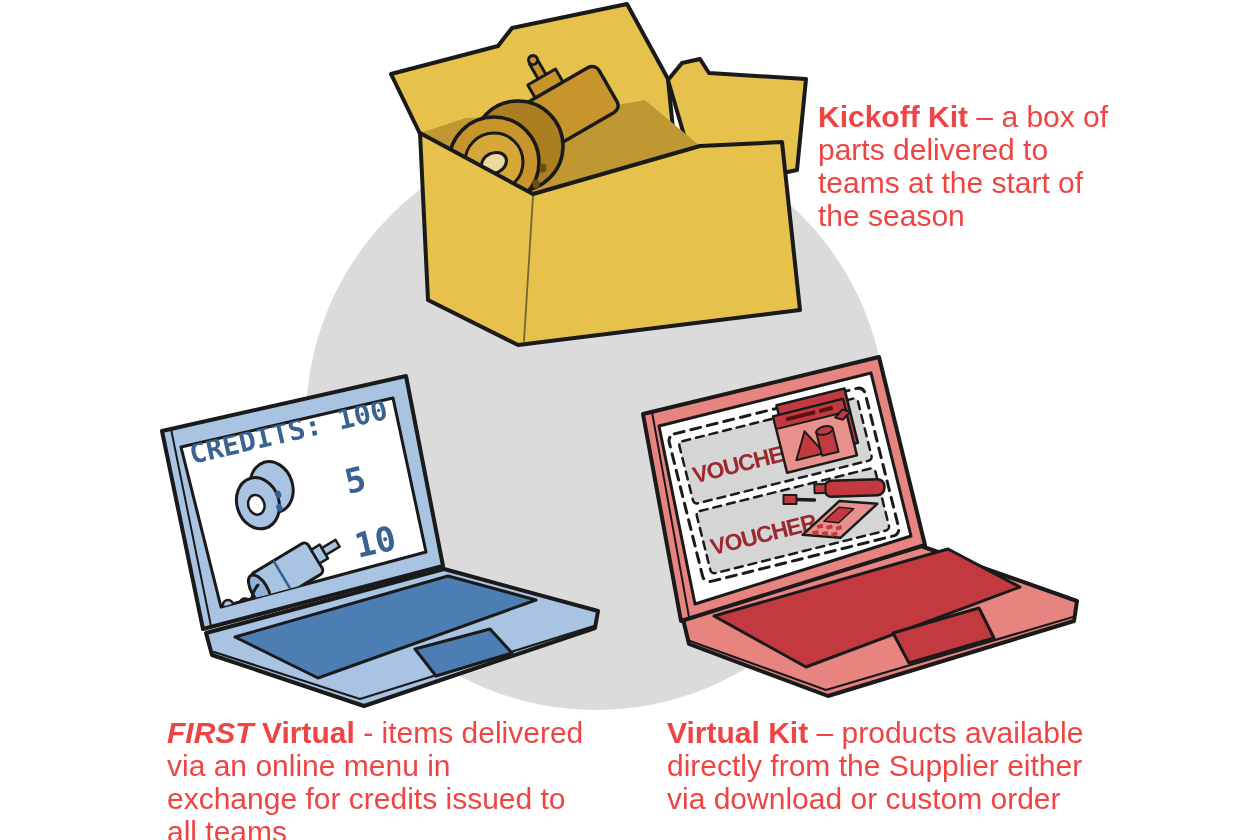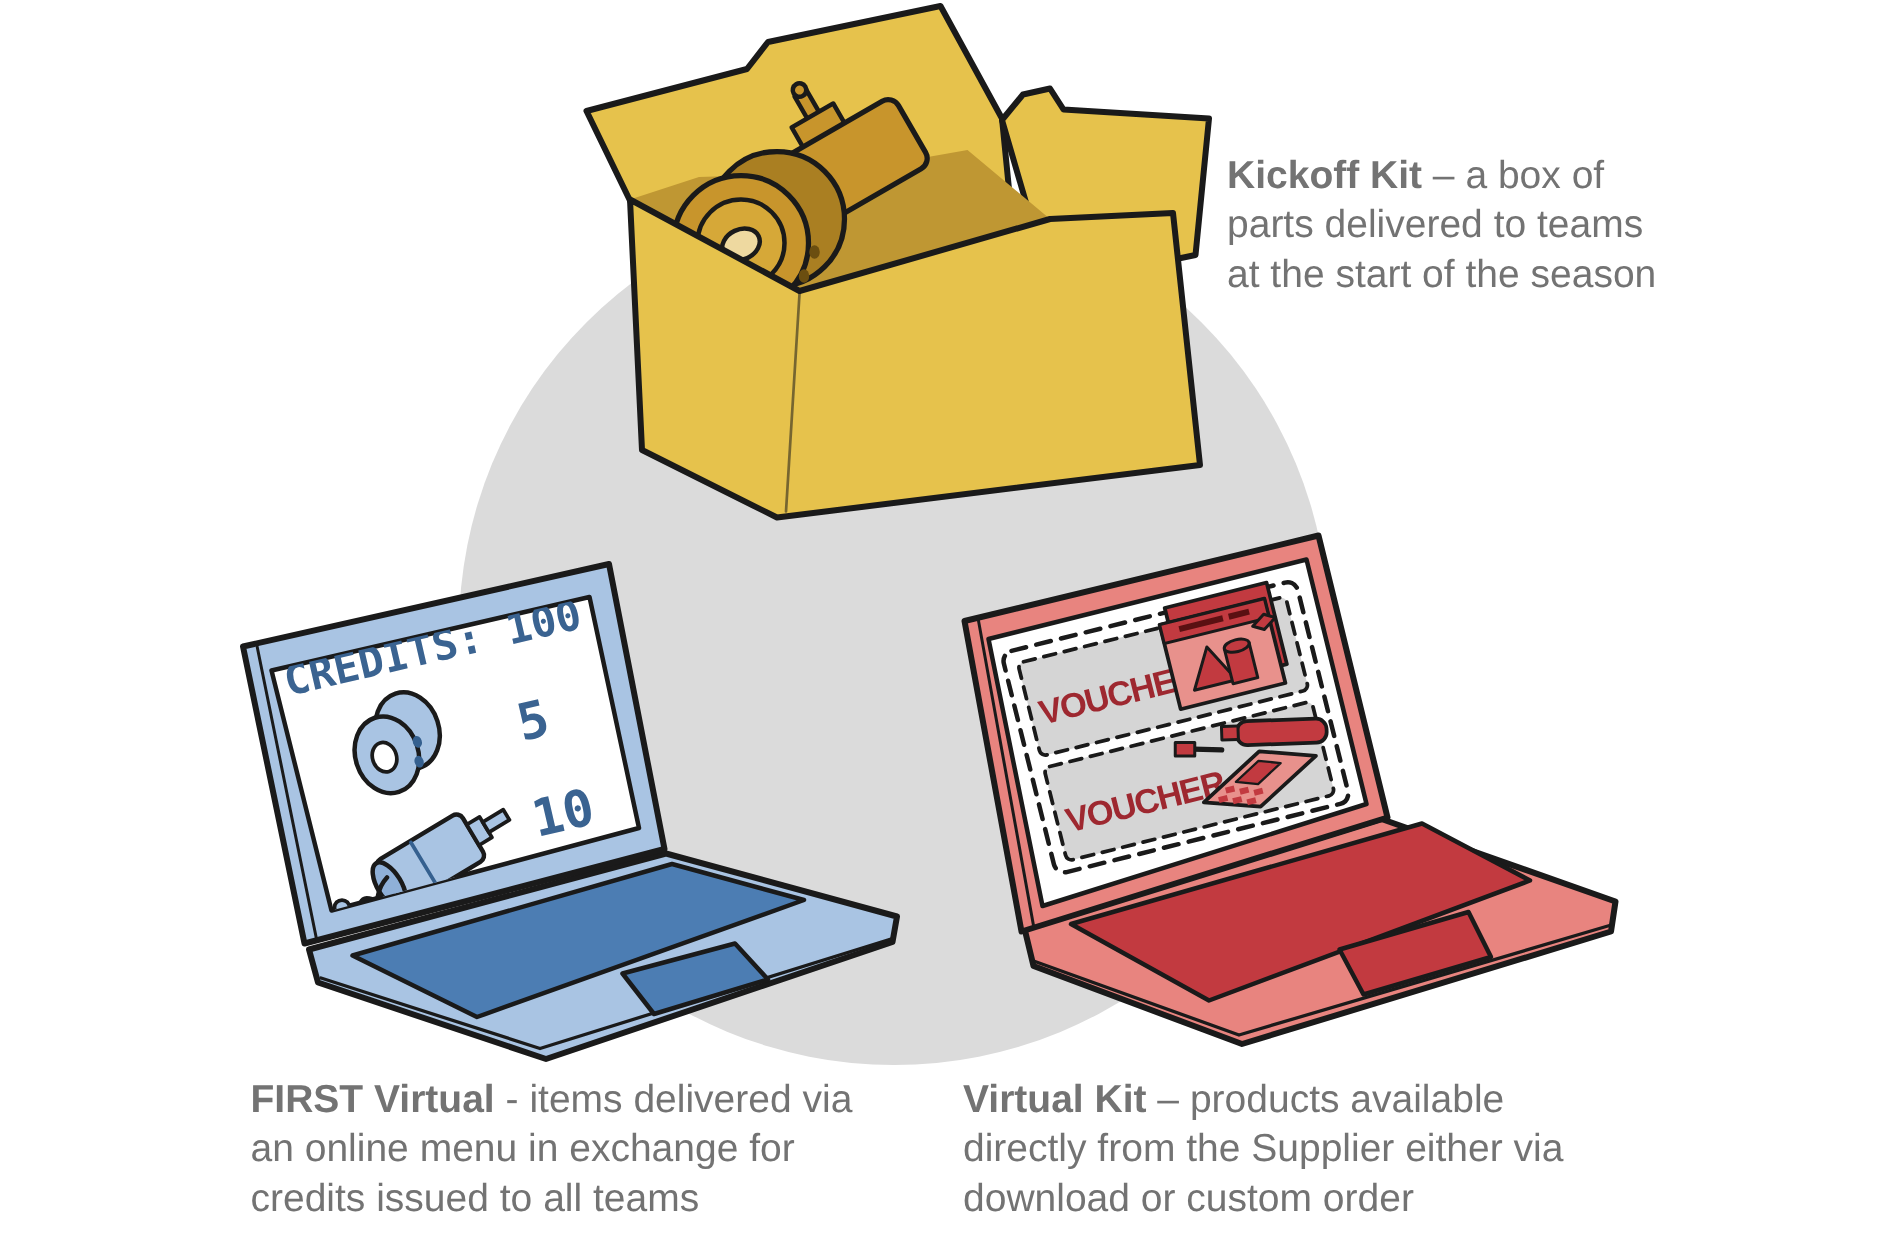--- a/index.html
+++ b/index.html
@@ -1,24 +1,24 @@
 <!DOCTYPE html>
 <html><head>
 <meta charset="utf-8">
 <style>
   html,body{margin:0;padding:0}
   .stage{position:relative;width:1260px;height:840px;background:#ffffff;overflow:hidden;
          font-family:"Liberation Sans",sans-serif}
   .stage svg{position:absolute;left:0;top:0}
-  .caption{position:absolute;font-size:26px;line-height:33px;color:#737373}
+  .caption{position:absolute;font-size:30px;line-height:33px;color:#ef4444}
   .cap-b{font-weight:700}
-  .cap-bi{font-weight:700;}
+  .cap-bi{font-weight:700;font-style:italic}
   #cap-kickoff{left:818px;top:100px;width:300px}
   #cap-first{left:167px;top:716px;width:420px}
-  #cap-virtual{left:642px;top:716px;width:430px}
+  #cap-virtual{left:667px;top:716px;width:430px}
   .screen-mono{font-family:"DejaVu Sans Mono",monospace;font-weight:700;fill:#3a6391;font-size:28px}
   .screen-mono-lg{font-family:"DejaVu Sans Mono",monospace;font-weight:700;fill:#3a6391;font-size:34px}
   .voucher-text{font-family:"Liberation Sans",sans-serif;font-weight:700;fill:#9e2830;
                 font-size:23px;letter-spacing:-1px}
 </style>
 </head>
 <body>
 
 <div class="stage">
 

